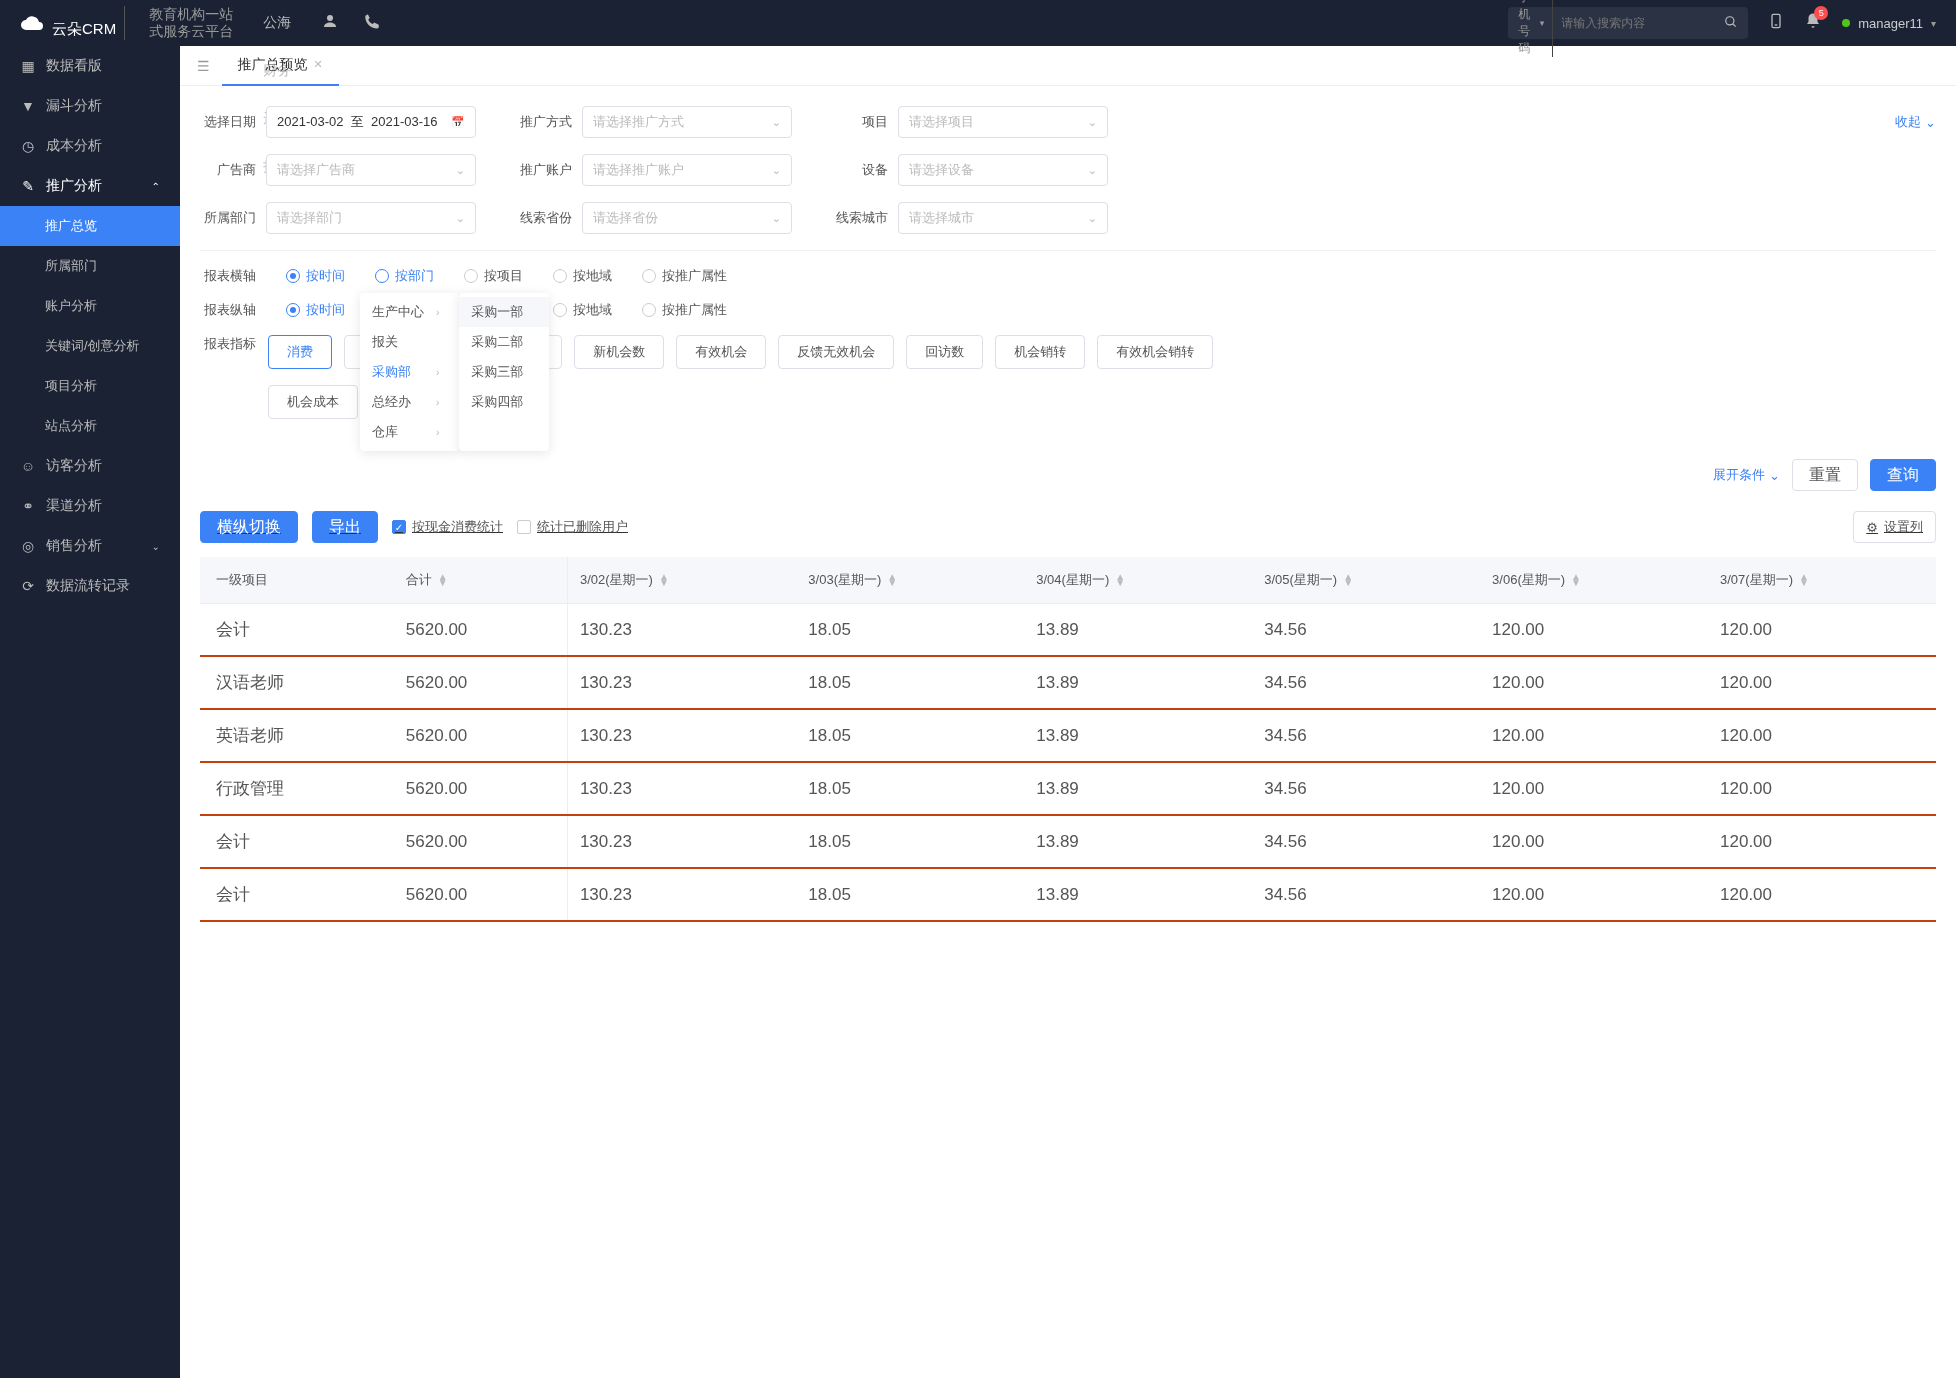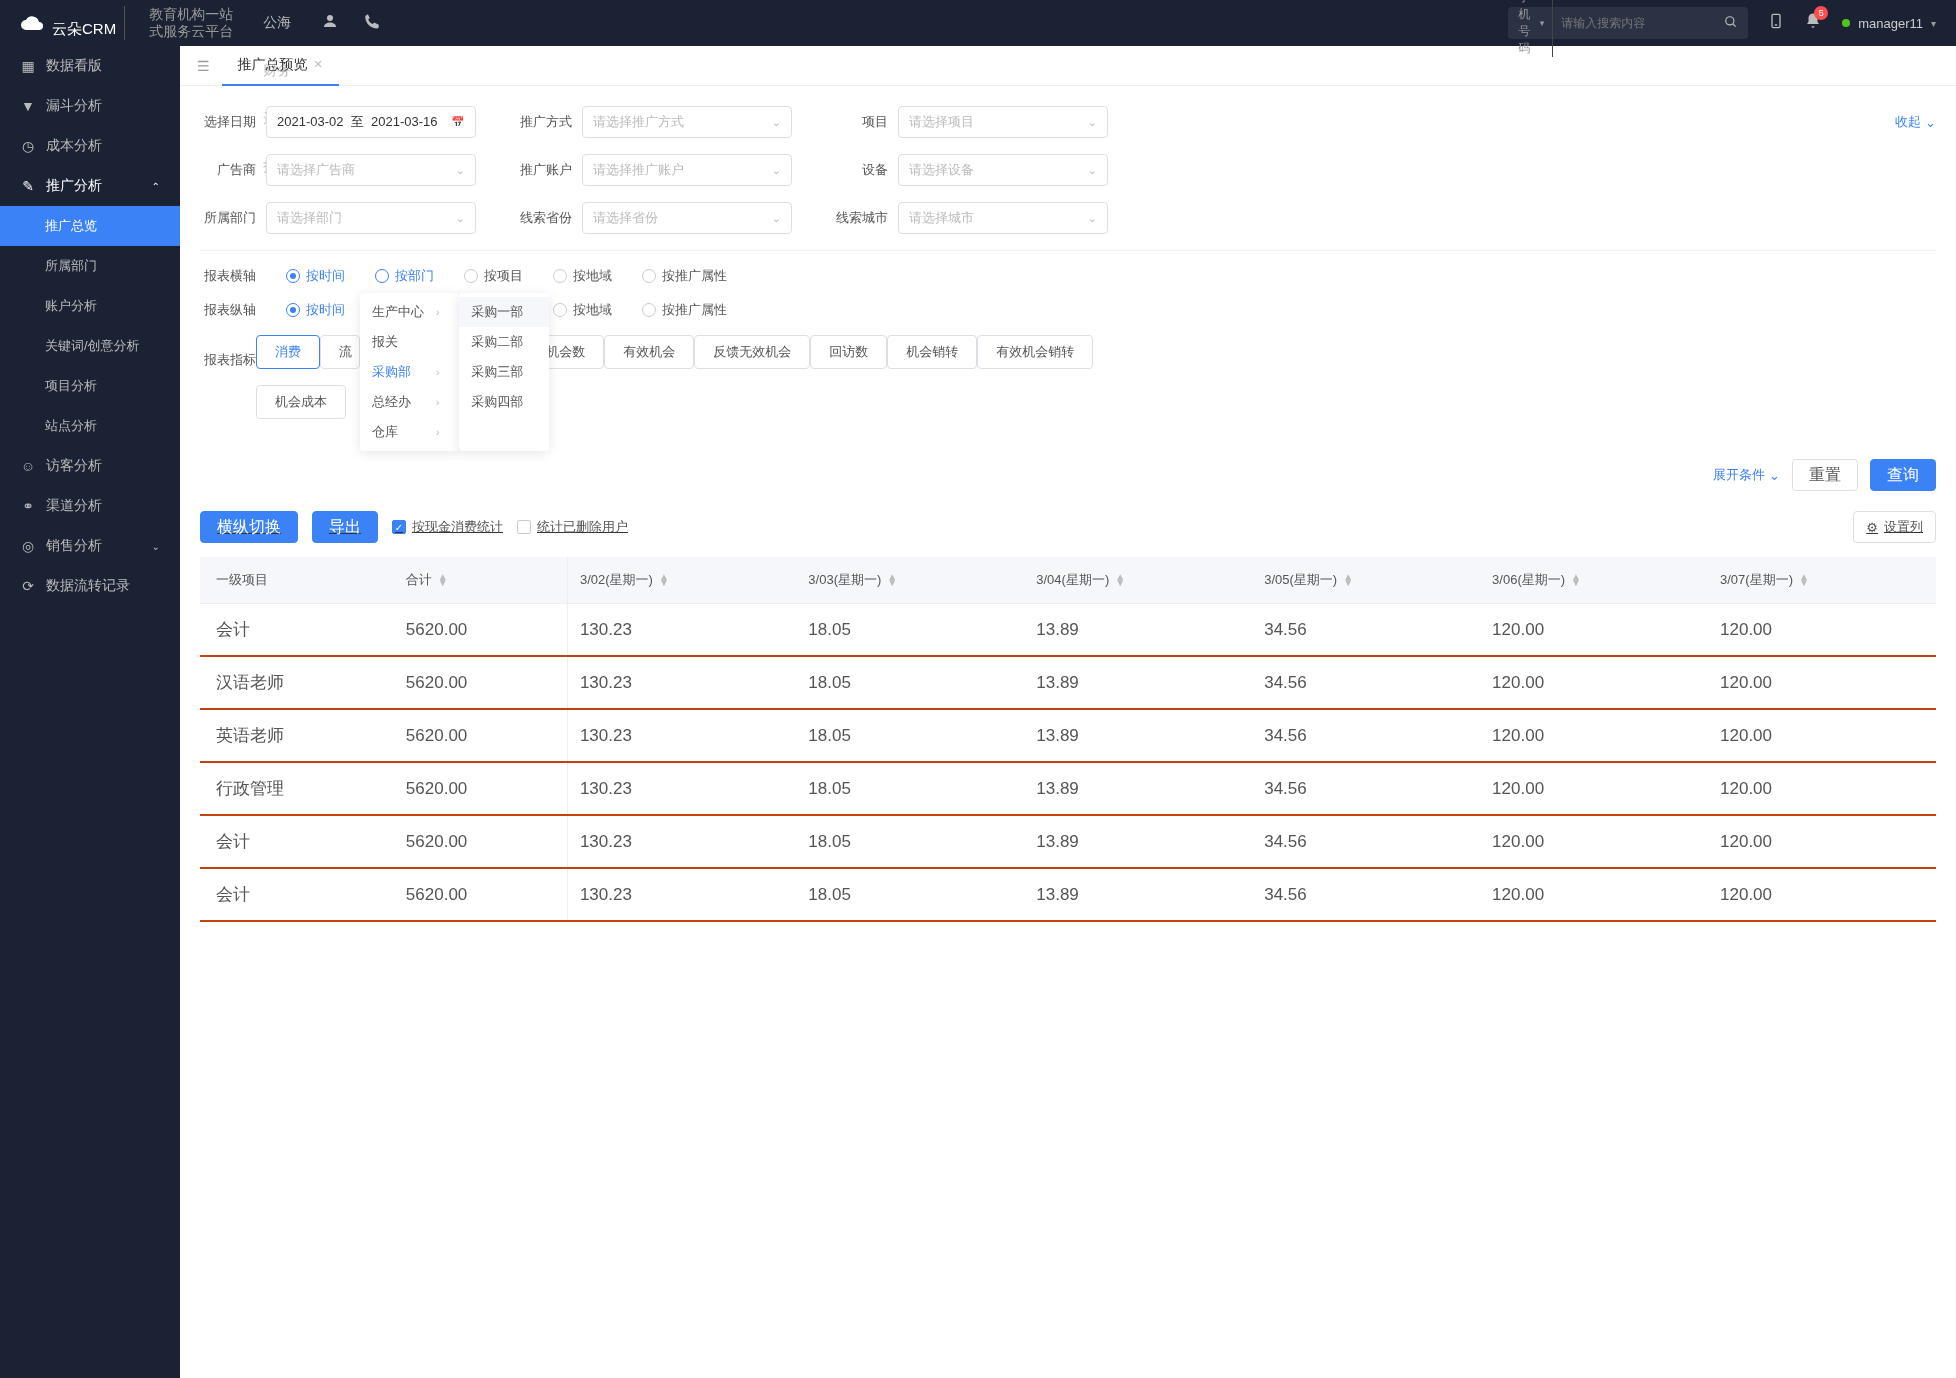--- a/index.html
+++ b/index.html
@@ -69,21 +69,21 @@
 
 
 .cascade { position: absolute; top: 26px; left: 160px; display: flex; z-index: 100; }
 .cascade-panel { background: #fff; box-shadow: 0 2px 12px rgba(0,0,0,0.1); border-radius: 4px; min-width: 90px; padding: 4px 0; }
 .cascade-item { padding: 6px 20px 6px 12px; font-size: 13px; color: #555; cursor: pointer; display: flex; align-items: center; justify-content: space-between; white-space: nowrap; }
 .cascade-item.active { color: #3b82f6; }
 .cascade-item.highlighted { background: #f5f7fa; }
 .cascade-arrow { color: #bbb; font-size: 10px; margin-left: 12px; }
 
 
-.metrics-row { display: flex; align-items: flex-end; margin-bottom: 16px; flex-wrap: wrap; }
+.metrics-row { display: flex; align-items: flex-start; gap: 12px; margin-bottom: 16px; flex-wrap: wrap; }
 .metric-btn { border: 1px solid #dcdfe6; border-radius: 4px; padding: 0 18px; height: 34px; display: inline-flex; align-items: center; font-size: 13px; color: #555; cursor: pointer; background: #fff; }
 .metric-btn.active { border-color: #3b82f6; color: #3b82f6; }
 
 
 .action-bar { display: flex; align-items: center; gap: 12px; justify-content: flex-end; margin-top: 40px; padding-bottom: 20px; }
 .link-btn { color: #3b82f6; cursor: pointer; display: flex; align-items: center; gap: 4px; font-size: 13px; }
 .btn { height: 32px; padding: 0 16px; border-radius: 4px; border: 1px solid #dcdfe6; background: #fff; cursor: pointer; font-size: 16px; color: #555; display: inline-flex; align-items: center; }
 .btn.primary { background: #3b82f6; border-color: #3b82f6; color: #fff; }
 
 

